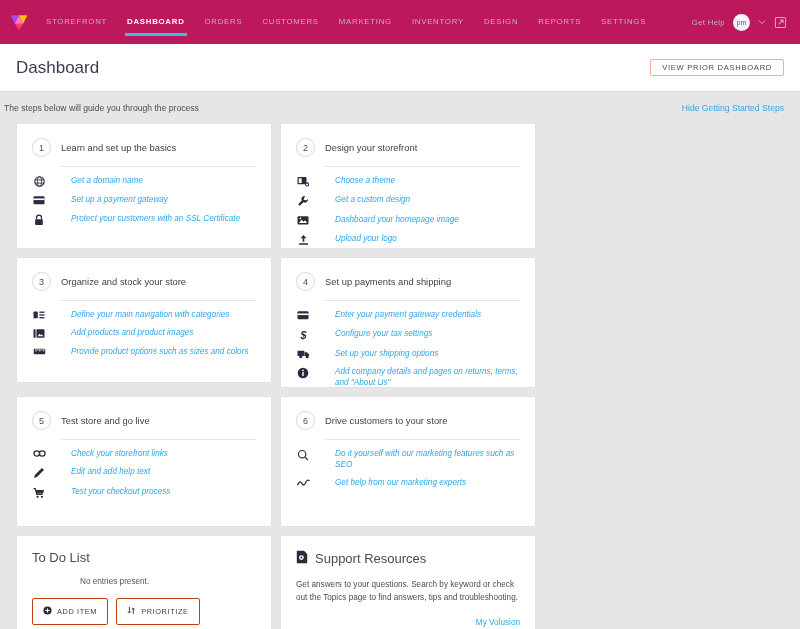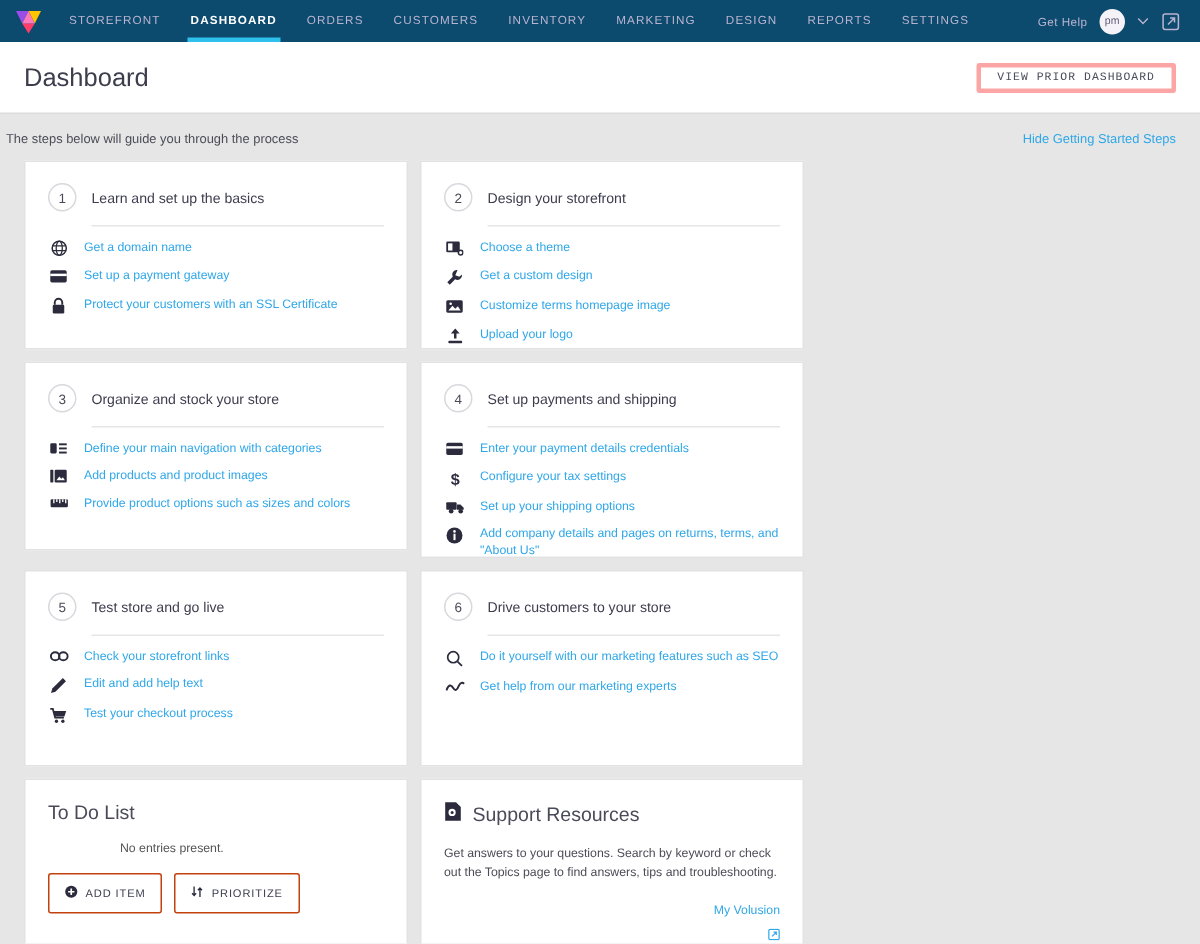--- a/index.html
+++ b/index.html
@@ -5,22 +5,22 @@
   * { box-sizing: border-box; margin: 0; padding: 0; }
   html, body {
     width: 800px; height: 629px;
     font-family: "Liberation Sans", sans-serif;
     background: #e6e6e6;
     overflow: hidden;
   }
 
   
   .topnav {
-    height: 28px;
-    background: #0c4a6e;
+    height: 44px;
+    background: #be185d;
     display: flex;
     align-items: center;
     padding: 0 8px 0 6px;
     position: relative;
   }
   .logo { width: 26px; height: 22px; display:flex; align-items:center; justify-content:center; }
   .nav-items { display: flex; align-items: center; height: 28px; margin-left: 4px; }
   .nav-item {
     color: #b9b4cf;
     font-size: 7.8px;
@@ -51,24 +51,24 @@
   
   .titlebar {
     height: 48px; background: #ffffff;
     display: flex; align-items: center;
     padding: 0 16px;
     border-bottom: 1px solid #dcdcdc;
   }
   .page-title { font-size: 17px; color: #3d3d4e; font-weight: normal; }
   .btn-outline {
     margin-left: auto;
-    border: 3px solid #fca5a5; background: #fff;
+    border: 1px solid #fca5a5; background: #fff;
     color: #4a4a5a; font-size: 7.6px; letter-spacing: .7px;
     padding: 3px 11px; border-radius: 2px; cursor: pointer;
-    font-family: Liberation Mono, monospace;
+    font-family: Liberation Sans, sans-serif;
   }
 
   
   .subhead {
     display: flex; align-items: center;
     padding: 11px 16px 10px 4px;
     font-size: 8.6px; color: #4c4c58;
   }
   .hide-steps { margin-left: auto; color: #2fa7e8; font-size: 8.6px; cursor: pointer; }
 
@@ -86,21 +86,21 @@
   .step-head { display: flex; align-items: center; gap: 10px; padding-bottom: 9px; }
   .step-num {
     width: 19px; height: 19px; border-radius: 50%;
     border: 1px solid #d8d8dd; color: #4a4a58;
     font-size: 9px; display: flex; align-items: center; justify-content: center;
     flex: 0 0 auto;
   }
   .step-title { font-size: 9.4px; color: #3d3d4e; text-align: right; }
   .step-rule { height: 1px; background: #e6e6e6; margin: 0 0 8px 29px; }
 
-  .link-row { display: flex; align-items: flex-start; gap: 10px; margin-bottom: 7px; }
+  .link-row { display: flex; align-items: flex-start; gap: 25px; margin-bottom: 7px; font-style: italic; }
   .link-icon { width: 14px; flex: 0 0 14px; display: flex; align-items: center; justify-content: center; padding-top: 1px;}
   .link-text { color: #2fa7e8; font-size: 8.2px; line-height: 11px; cursor: pointer; }
 
   
   .panel-title { font-size: 13px; color: #4a4a58; display: flex; align-items: center; gap: 7px; margin-bottom: 12px;}
   .panel-sub { font-size: 8.2px; color: #555; margin-bottom: 12px; padding-left: 48px; }
   .panel-body { font-size: 8.2px; color: #4c4c58; line-height: 12.5px; margin-bottom: 12px; }
   .btn-row { display: flex; gap: 8px; }
   .btn-sm {
     border: 1px solid #c2410c; background: #fff; color: #3d3d4e;
@@ -120,22 +120,22 @@
       <polygon points="12,4 22,4 17,14" fill="#ffc400"></polygon>
       <polygon points="7,14 17,14 12,22" fill="#ff3b6b"></polygon>
       <polygon points="7,14 12,4 17,14" fill="#ff7ab8"></polygon>
     </svg>
   </div>
   <div class="nav-items">
     <div class="nav-item">STOREFRONT</div>
     <div class="nav-item active">DASHBOARD</div>
     <div class="nav-item">ORDERS</div>
     <div class="nav-item">CUSTOMERS</div>
+    <div class="nav-item">MARKETING</div>
     <div class="nav-item">INVENTORY</div>
-    <div class="nav-item">MARKETING</div>
     <div class="nav-item">DESIGN</div>
     <div class="nav-item">REPORTS</div>
     <div class="nav-item">SETTINGS</div>
   </div>
   <div class="nav-right">
     <div class="get-help">Get Help</div>
     <div class="avatar">pm</div>
     <div class="chev">
       <svg width="8" height="8" viewBox="0 0 10 10">
           <path d="M1 3 L5 7 L9 3" stroke="#b9b4cf" stroke-width="1.2" fill="none"></path>
@@ -223,21 +223,21 @@
       <span class="link-text">Get a custom design</span>
     </div>
     <div class="link-row">
       <span class="link-icon">
         <svg width="12" height="11" viewBox="0 0 14 12">
             <rect x="0.6" y="1" width="12.8" height="9.6" rx="1.2" fill="#2b2b3d"></rect>
             <path d="M2.2 9 L5.4 5.2 L7.6 7.6 L9.6 5.6 L11.8 9 Z" fill="#fff"></path>
             <circle cx="4" cy="3.6" r="1" fill="#fff"></circle>
           </svg>
       </span>
-      <span class="link-text">Customize terms homepage image</span>
+      <span class="link-text">Dashboard your homepage image</span>
     </div>
     <div class="link-row">
       <span class="link-icon">
         <svg width="11" height="12" viewBox="0 0 12 13">
             <path d="M6 1 L9.2 4.6 H6.9 V8.4 H5.1 V4.6 H2.8 Z" fill="#2b2b3d"></path>
             <rect x="1" y="10" width="10" height="1.8" rx=".6" fill="#2b2b3d"></rect>
           </svg>
       </span>
       <span class="link-text">Upload your logo</span>
     </div>
@@ -287,21 +287,21 @@
       <div class="step-title">Set up payments and shipping</div>
     </div>
     <div class="step-rule"></div>
     <div class="link-row">
       <span class="link-icon">
         <svg width="12" height="11" viewBox="0 0 14 12">
             <rect x="0.6" y="1" width="12.8" height="9.5" rx="1.3" fill="#2b2b3d"></rect>
             <rect x="0.6" y="3.6" width="12.8" height="1.9" fill="#fff"></rect>
           </svg>
       </span>
-      <span class="link-text">Enter your payment details credentials</span>
+      <span class="link-text">Enter your payment gateway credentials</span>
     </div>
     <div class="link-row">
       <span class="link-icon">
         <svg width="9" height="12" viewBox="0 0 10 13">
             <text x="5" y="11" font-size="12" font-family="Liberation Sans, sans-serif" font-weight="bold" fill="#2b2b3d" text-anchor="middle">$</text>
           </svg>
       </span>
       <span class="link-text">Configure your tax settings</span>
     </div>
     <div class="link-row">

